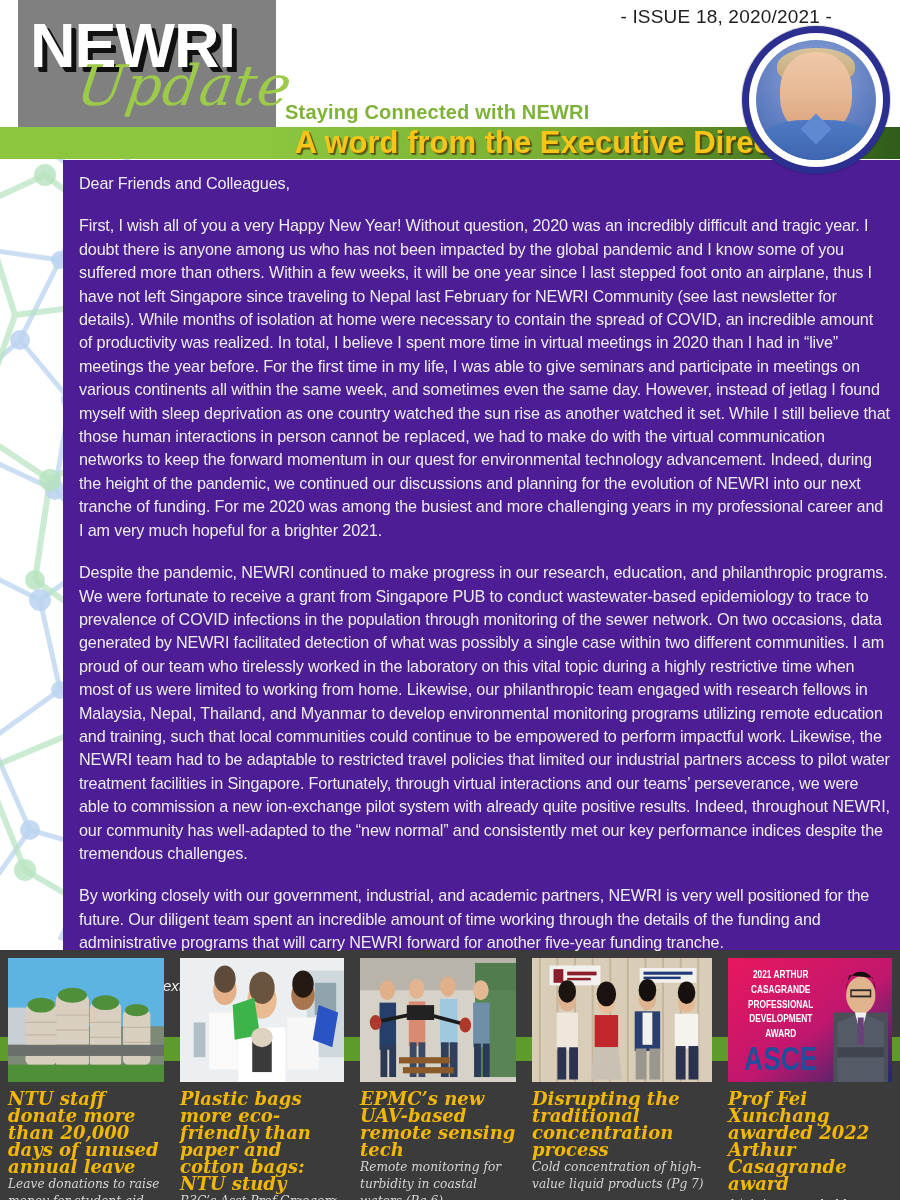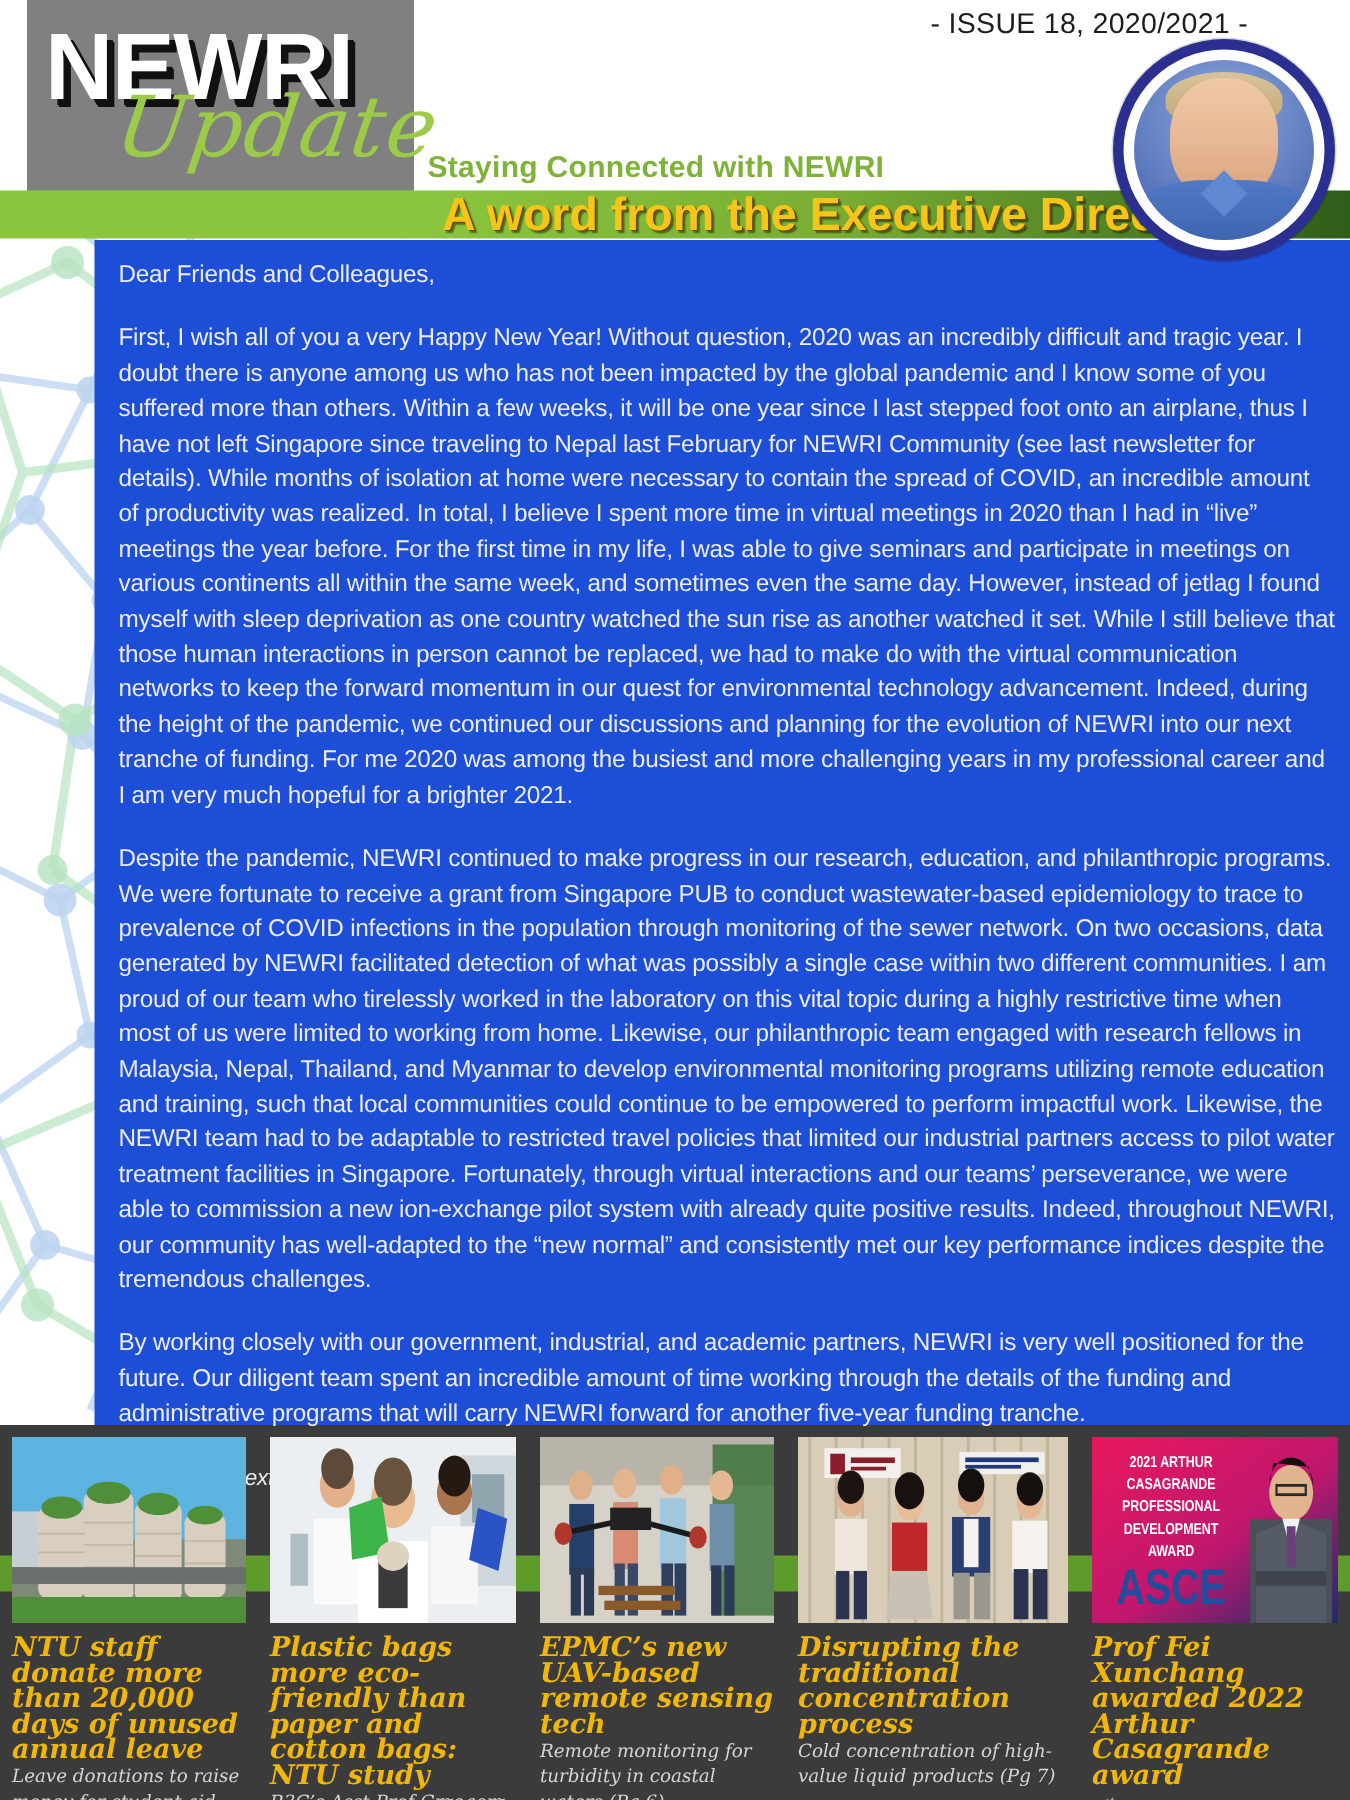--- a/index.html
+++ b/index.html
@@ -98,21 +98,21 @@
     background: linear-gradient(180deg, #4f79c4 0%, #3c63ad 100%);
   }
   .portrait .photo .collar {
     position: absolute; left: 50%; bottom: 20px; transform: translateX(-50%) rotate(45deg);
     width: 22px; height: 22px; background: #5f8ad2;
   }
 
   
   .content-panel {
     position: absolute; left: 63px; top: 160px; width: 837px; height: 790px;
-    background: #1d4ed8; z-index: 2;
+    background: #4c1d95; z-index: 2;
   }
   .letter {
     position: absolute; left: 16px; top: 12px; right: 10px;
     color: #ececec;
     font-family: "Liberation Sans Narrow", "Liberation Sans", sans-serif;
     font-size: 16.2px; line-height: 23.4px; letter-spacing: -0.15px;
   }
   .letter p { margin: 0 0 19px 0; }
   .letter p.continued {
     font-style: italic; font-size: 15px; margin-top: 4px;

